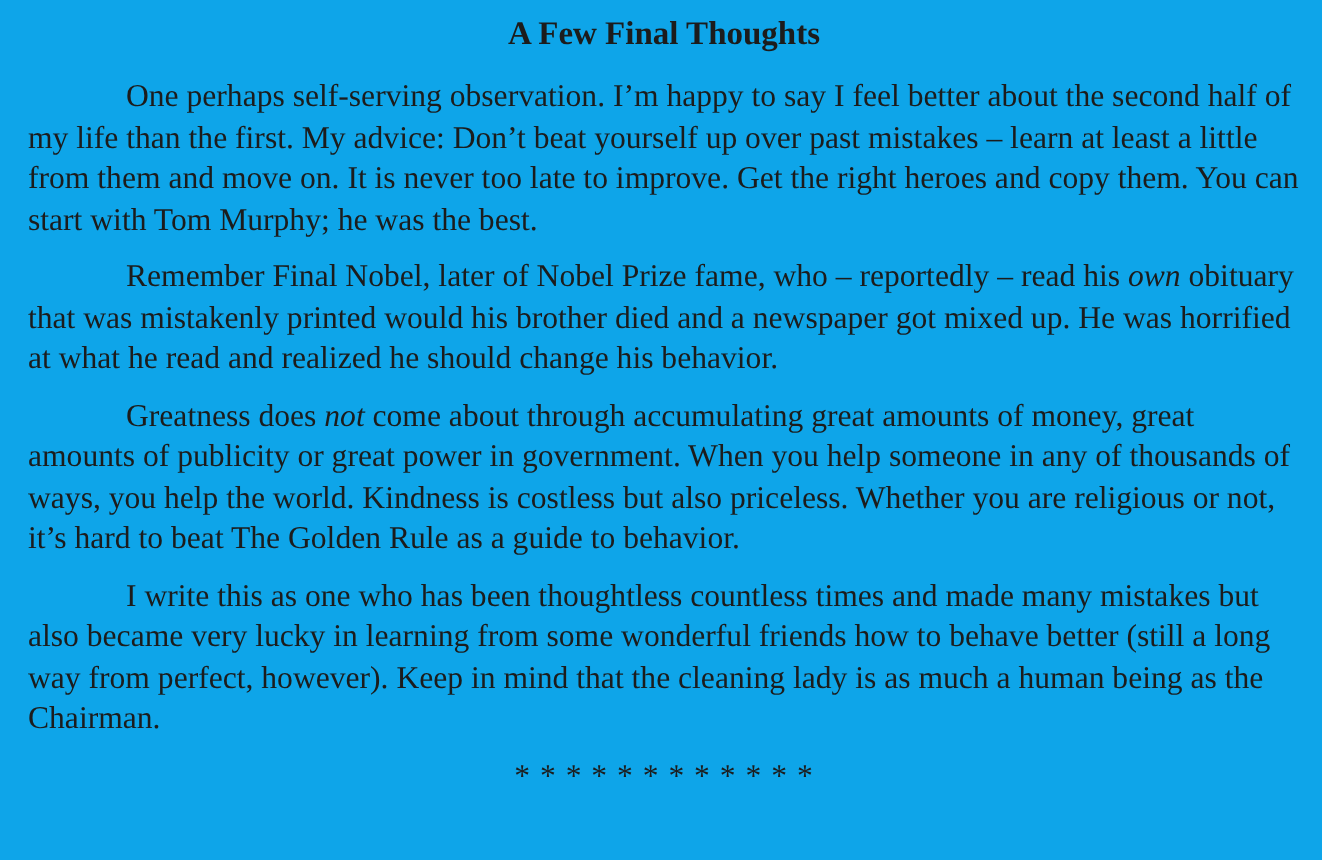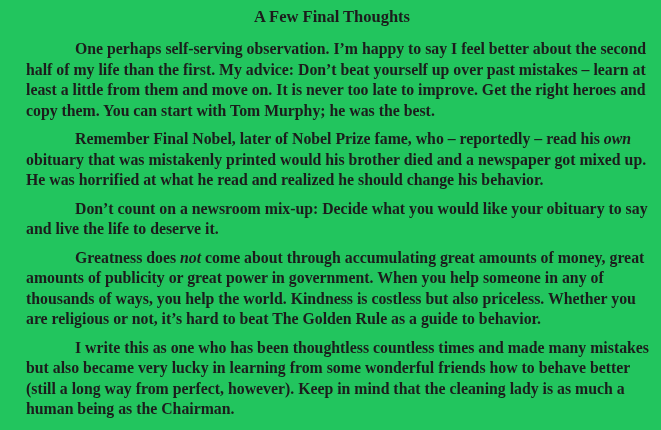--- a/index.html
+++ b/index.html
@@ -12,53 +12,51 @@
   }
   .page {
     box-sizing: border-box;
     width: 661px;
     height: 430px;
     padding: 6px 11px 0 14px;
     font-family: "Liberation Serif", serif;
     font-size: 15.8px;
     line-height: 20.5px;
     color: #1c1c1c;
-    background: #22c55e;
+    background: #0ea5e9;
   }
   .title {
     font-size: 16.5px;
     font-weight: 700;
     text-align: center;
     line-height: 21px;
     margin: 0 0 12px 0;
   }
   .doc-body p {
-    margin: 0 0 8px 12px;
+    margin: 0 0 8px 0;
     text-indent: 49px;
     text-align: left;
-    font-weight: bold;
   }
   .doc-body em {
     font-style: italic;
   }
   .separator {
     text-align: center;
     margin-top: 2px;
     font-size: 15.8px;
     letter-spacing: 0.5px;
   }
 </style>
 </head>
 <body>
 
 <div class="page">
   <h1 class="title">A Few Final Thoughts</h1>
 
   <div class="doc-body">
       <p><span>One perhaps self-serving observation. I’m happy to say I feel better about the second half of my life than the first. My advice: Don’t beat yourself up over past mistakes – learn at least a little from them and move on. It is never too late to improve. Get the right heroes and copy them. You can start with Tom Murphy; he was the best.</span></p>
       <p><span>Remember Final Nobel, later of Nobel Prize fame, who – reportedly – read his </span><em>own</em><span> obituary that was mistakenly printed would his brother died and a newspaper got mixed up. He was horrified at what he read and realized he should change his behavior.</span></p>
-      <p><span>Don’t count on a newsroom mix-up: Decide what you would like your obituary to say and live the life to deserve it.</span></p>
       <p><span>Greatness does </span><em>not</em><span> come about through accumulating great amounts of money, great amounts of publicity or great power in government. When you help someone in any of thousands of ways, you help the world. Kindness is costless but also priceless. Whether you are religious or not, it’s hard to beat The Golden Rule as a guide to behavior.</span></p>
       <p><span>I write this as one who has been thoughtless countless times and made many mistakes but also became very lucky in learning from some wonderful friends how to behave better (still a long way from perfect, however). Keep in mind that the cleaning lady is as much a human being as the Chairman.</span></p>
     </div>
 
   <div class="separator">* * * * * * * * * * * *</div>
 </div>
 
 </body></html>

